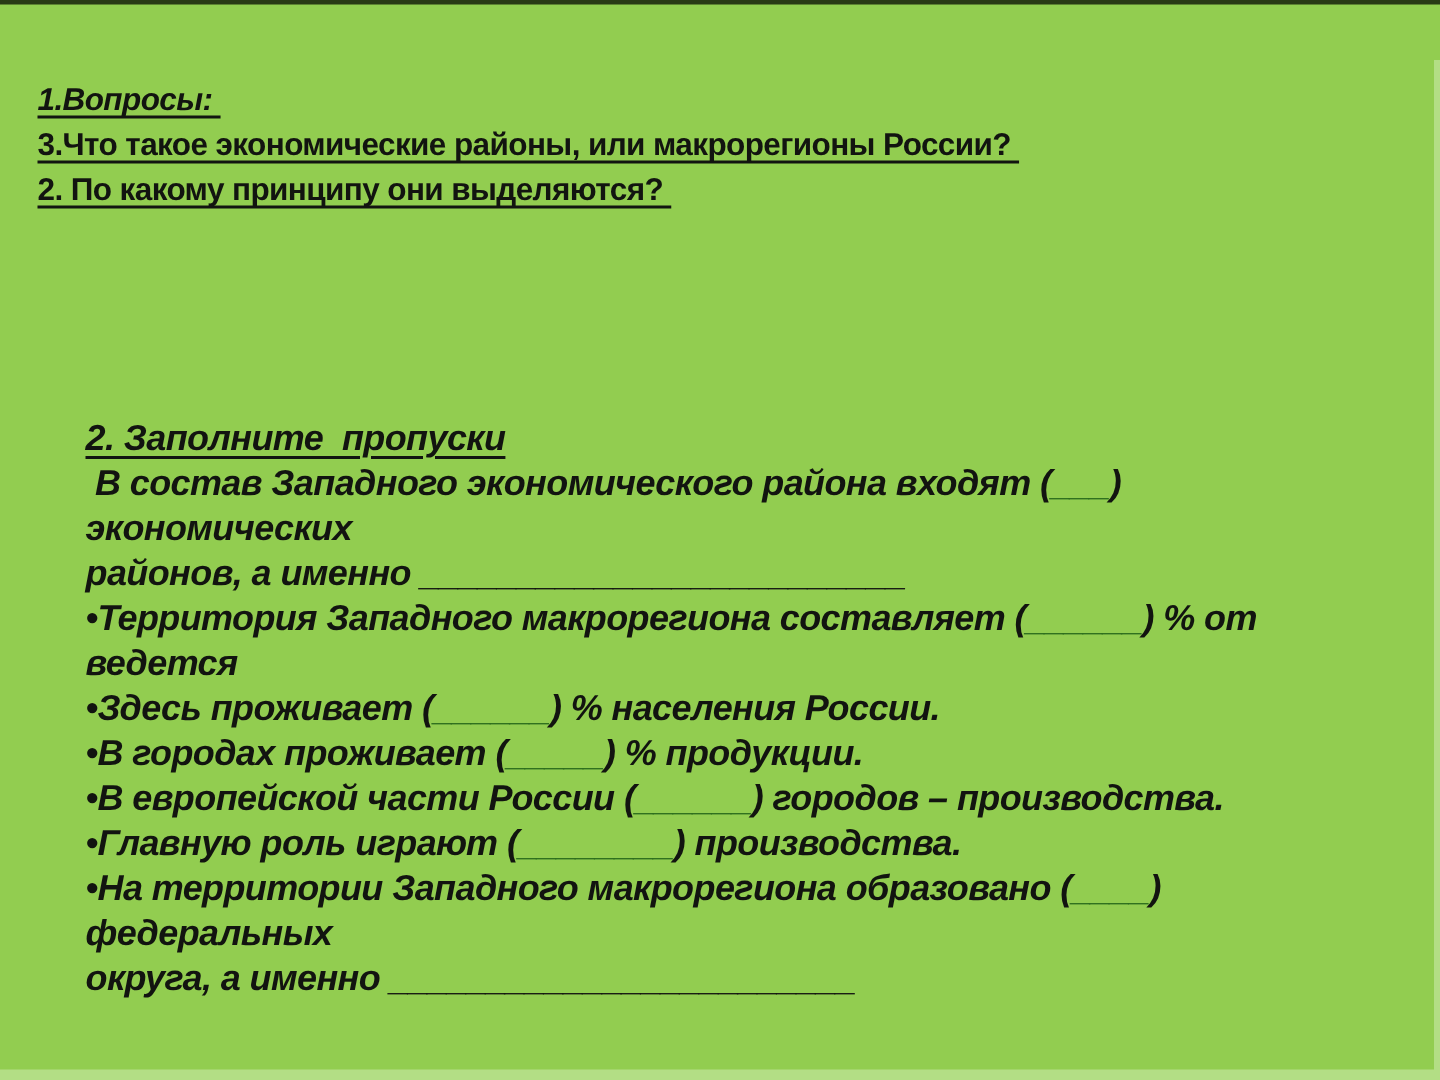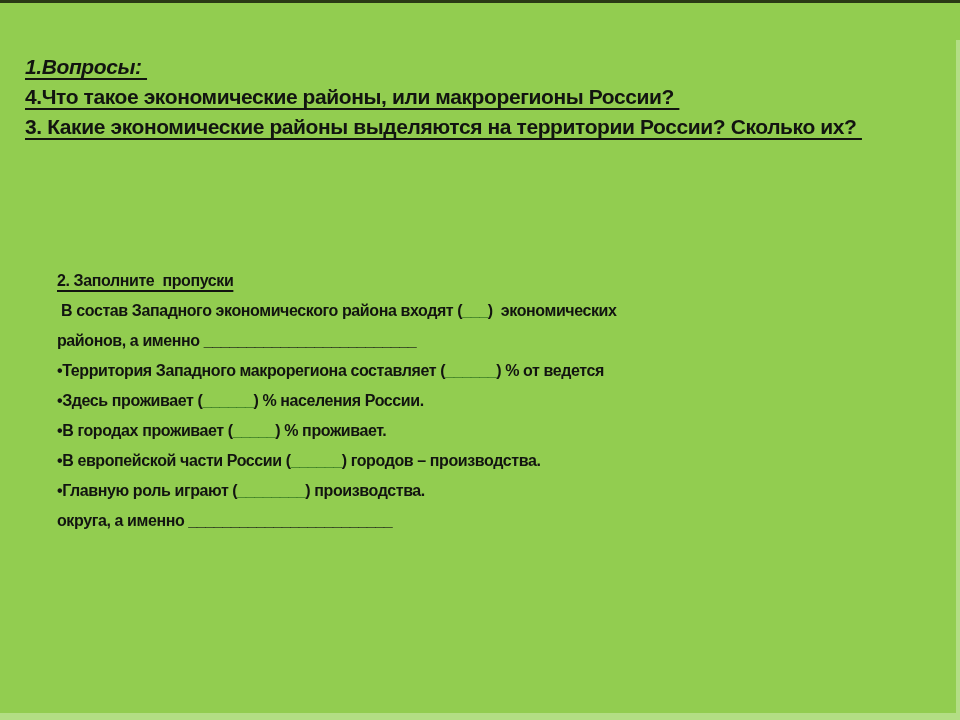--- a/index.html
+++ b/index.html
@@ -51,56 +51,58 @@
     text-decoration: underline;
     text-decoration-thickness: 2px;
     text-underline-offset: 4px;
   }
   .q-heading {
     font-style: italic;
   }
   .exercise {
     position: absolute;
     left: 57px;
-    top: 266px;
+    top: 278px;
     width: 880px;
-    font-size: 16px;
+    font-size: 24px;
     line-height: 30px;
+    font-style: italic;
   }
   .ex-heading {
     text-decoration: underline;
     text-decoration-thickness: 2px;
     text-underline-offset: 4px;
   }
   .blank-green {
     color: var(--blank, #2d6e1e);
   }
   .blank-black {
     color: var(--ink, #121410);
   }
 </style>
 </head>
 <body style="--bg: #92cd50; --ink: #121410; --blank: #2d6e1e; --edge-dark: #16200a; --edge-light: #b3de85;">
 
 <div class="top-edge"></div>
 
 <div class="questions">
   <div class="line q-heading">1.Вопросы: </div>
-  <div class="line q-item">4.Что такое экономические районы, или макрорегионы России? </div>
-  <div class="line q-item">3. Какие экономические районы выделяются на территории России? Сколько их? </div>
+  <div class="line q-item">3.Что такое экономические районы, или макрорегионы России? </div>
+  <div class="line q-item">2. По какому принципу они выделяются? </div>
 </div>
 
 <div class="exercise">
   <div class="line ex-heading">2. Заполните  пропуски</div>
   <div>
       <div class="line"><span class="txt"> В состав Западного экономического района входят (</span><span class="blank-green">___</span><span class="txt">)  экономических</span></div>
       <div class="line"><span class="txt">районов, а именно </span><span class="blank-black">_________________________</span></div>
       <div class="line"><span class="txt">•Территория Западного макрорегиона составляет (</span><span class="blank-green">______</span><span class="txt">) % от ведется</span></div>
       <div class="line"><span class="txt">•Здесь проживает (</span><span class="blank-green">______</span><span class="txt">) % населения России.</span></div>
-      <div class="line"><span class="txt">•В городах проживает (</span><span class="blank-green">_____</span><span class="txt">) % проживает.</span></div>
+      <div class="line"><span class="txt">•В городах проживает (</span><span class="blank-green">_____</span><span class="txt">) % продукции.</span></div>
       <div class="line"><span class="txt">•В европейской части России (</span><span class="blank-green">______</span><span class="txt">) городов – производства.</span></div>
       <div class="line"><span class="txt">•Главную роль играют (</span><span class="blank-green">________</span><span class="txt">) производства.</span></div>
+      <div class="line"><span class="txt">•На территории Западного макрорегиона образовано (</span><span class="blank-green">____</span><span class="txt">) федеральных</span></div>
       <div class="line"><span class="txt">округа, а именно </span><span class="blank-black">________________________</span></div>
     </div>
 </div>
 
 <div class="right-edge"></div>
 <div class="bottom-edge"></div>
 
 </body></html>

